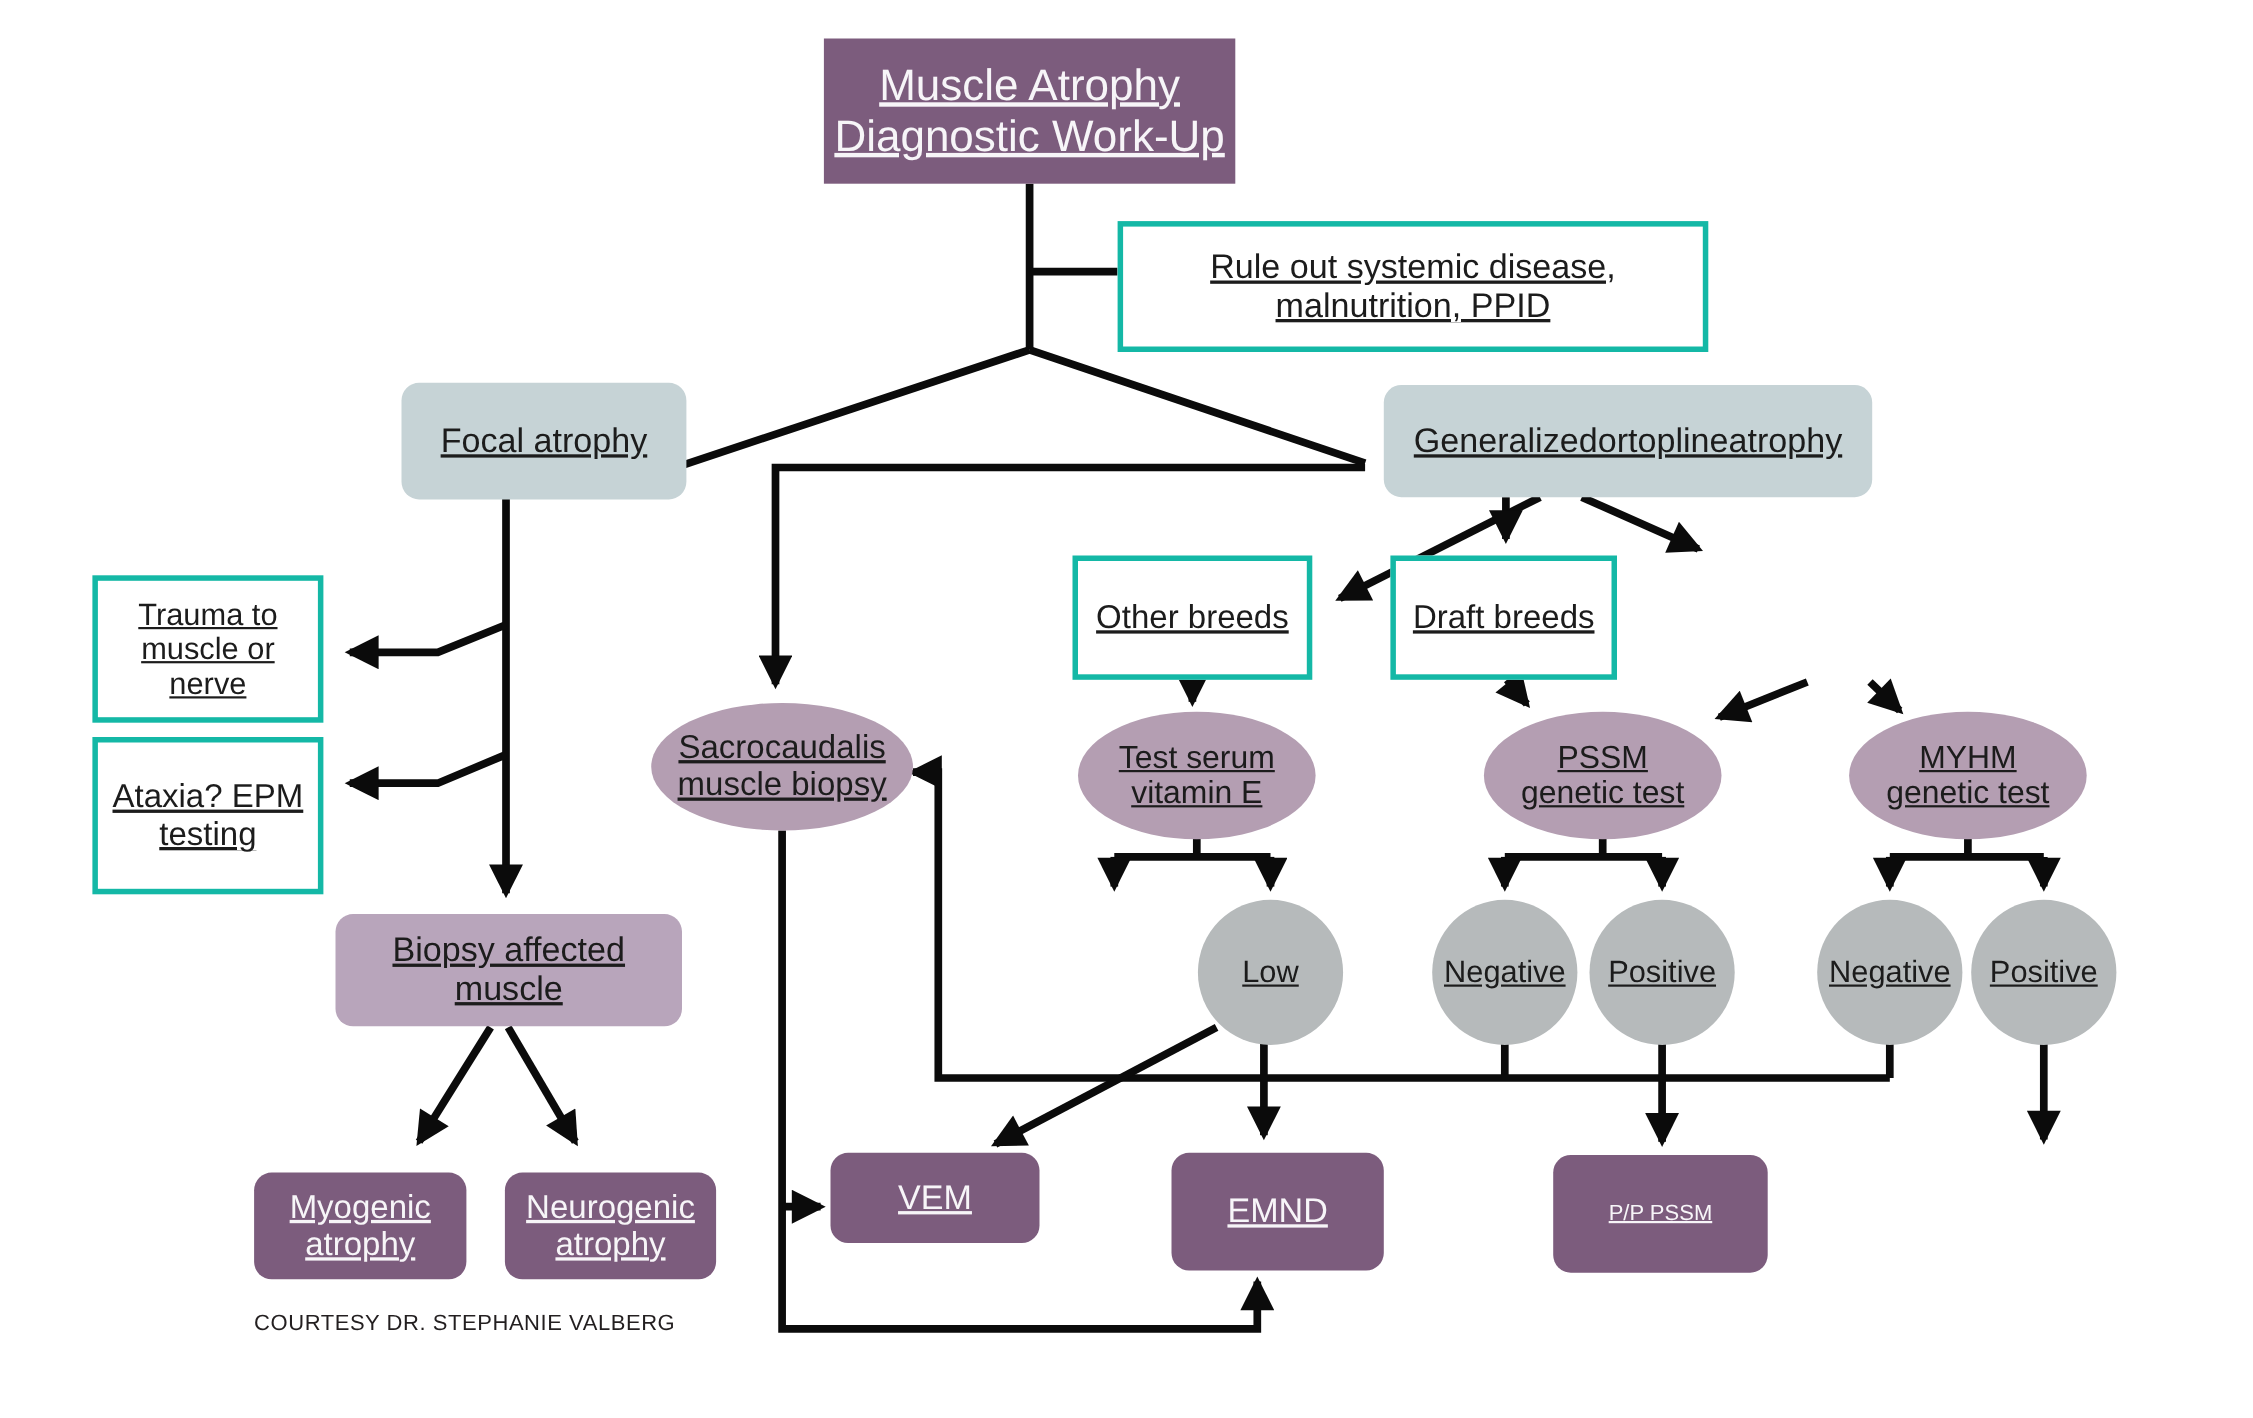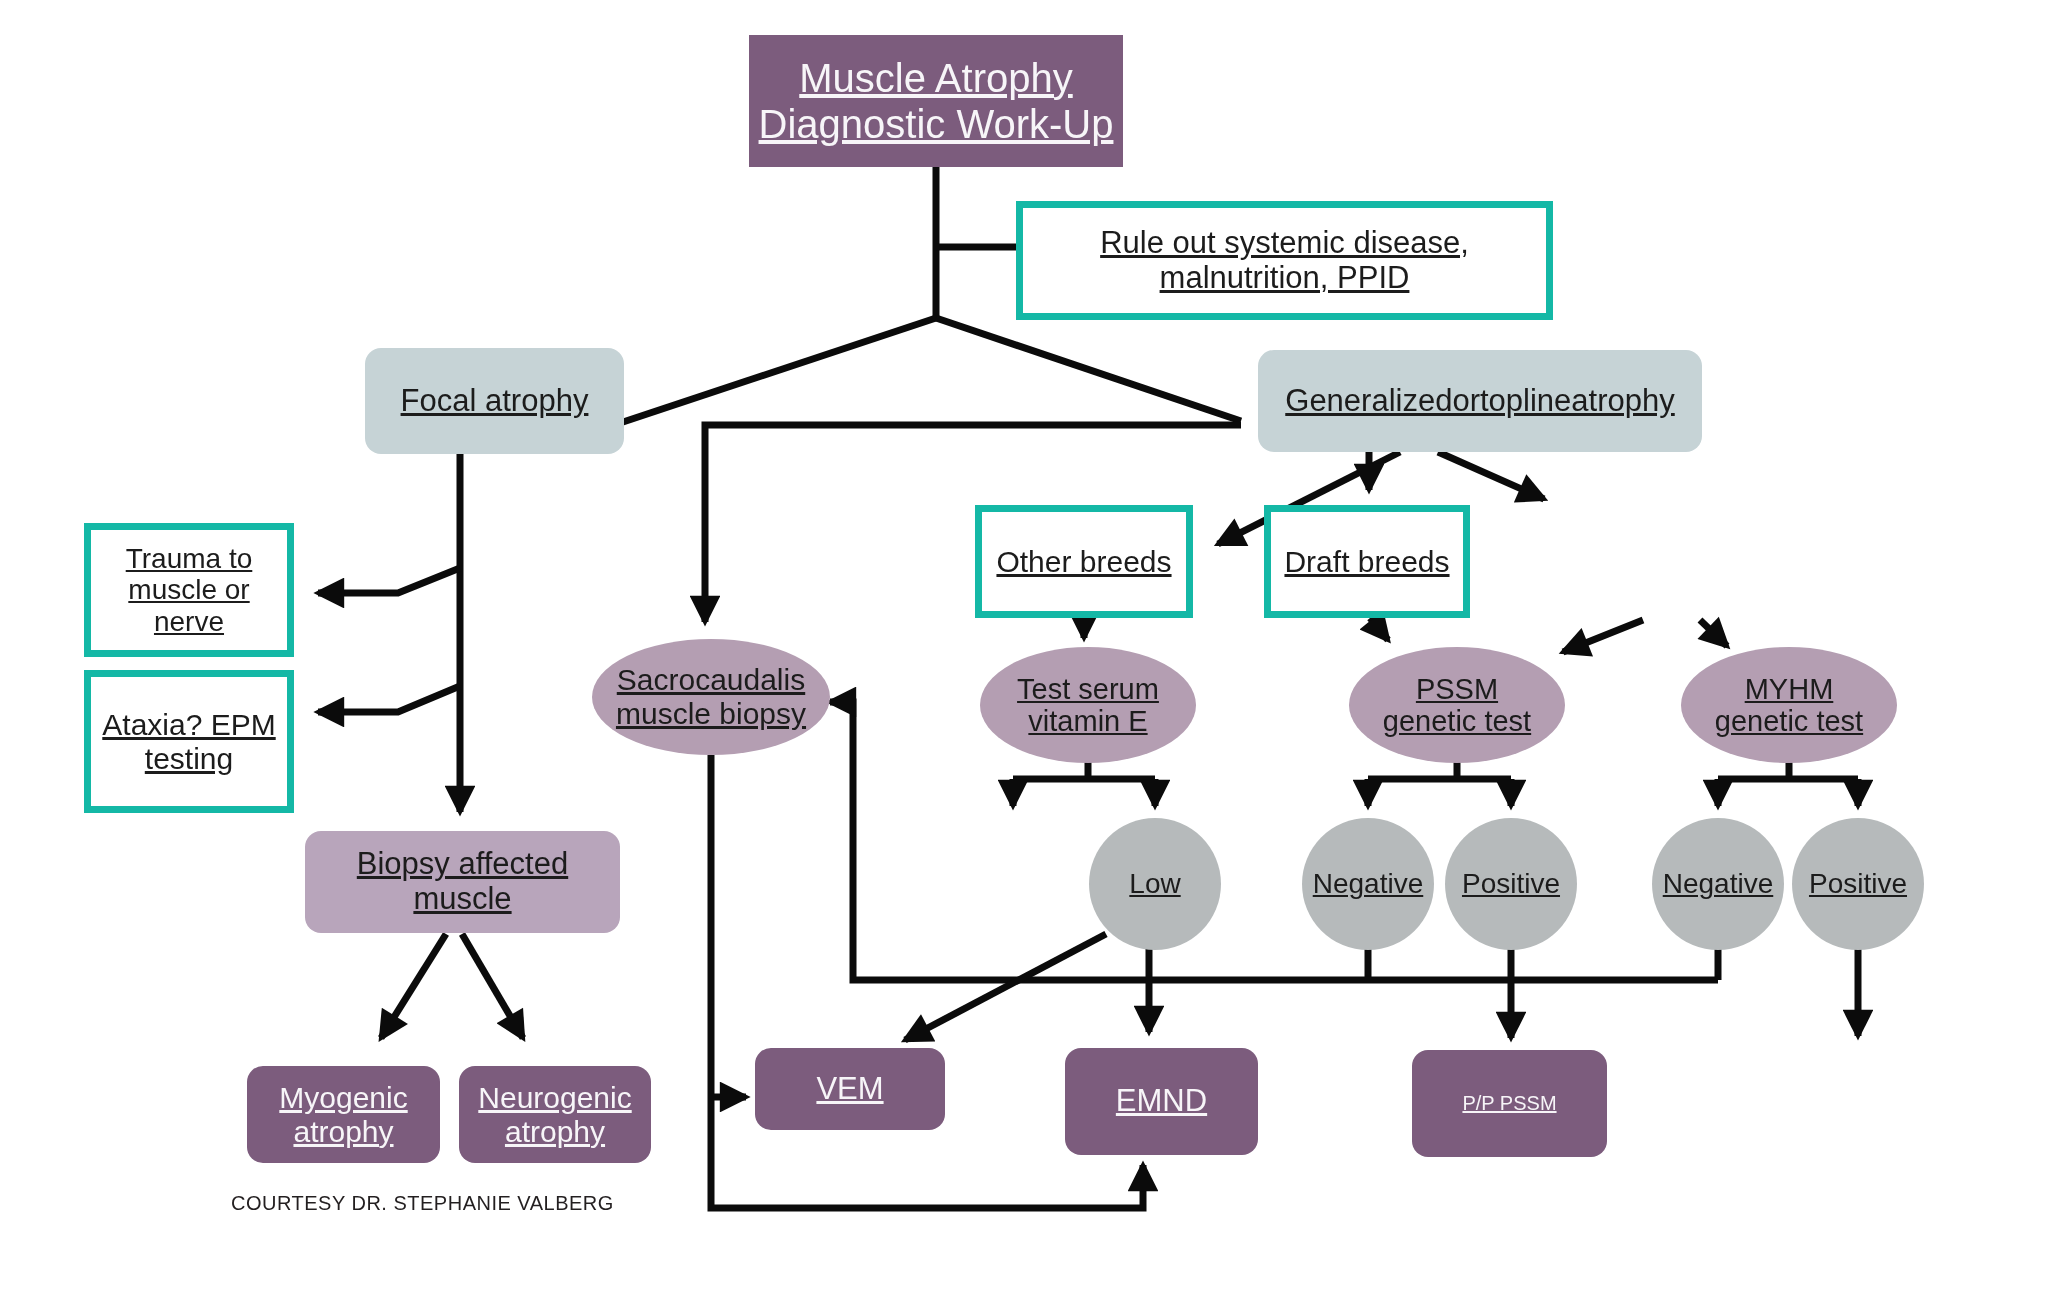--- a/index.html
+++ b/index.html
@@ -7,21 +7,21 @@
           font-family:"Liberation Sans","DejaVu Sans",sans-serif;}
   #wires{position:absolute;left:0;top:0;width:2048px;height:1289px;}
   .node{position:absolute;display:flex;align-items:center;justify-content:center;
         text-align:center;white-space:pre-line;color:#1c1c1c;line-height:1.12;box-sizing:border-box;text-decoration:underline;}
   .dark{background:#7c5c7d;color:#f7f5f8;}
   .rounded{border-radius:16px;}
   .blue{background:#c6d3d6;border-radius:16px;margin-left:19px;}
   .lav{background:#b8a5bb;border-radius:16px;}
   .mauve{background:#b49eb2;border-radius:50%;}
   .gcirc{background:#b6babb;border-radius:50%;}
-  .wbox{background:#ffffff;border:7px solid #14b8a6;}
+  .wbox{background:#ffffff;border:5px solid #14b8a6;}
   .credit{position:absolute;color:#231f20;font-size:20px;letter-spacing:0.5px;}
 </style>
 </head>
 <body>
 
 <div id="canvas">
 
   <svg id="wires" viewBox="0 0 2048 1289" xmlns="http://www.w3.org/2000/svg">
     <defs>
       <marker id="ah" viewBox="0 0 10 10" refX="8.5" refY="5" markerWidth="5" markerHeight="4.4" orient="auto-start-reverse">
@@ -89,21 +89,21 @@
   <div class="node wbox" style="left:84px;top:523px;width:210px;height:134px;font-size:28px;">Trauma to
 muscle or
 nerve</div>
 
   <div class="node wbox" style="left:84px;top:670px;width:210px;height:143px;font-size:30px;">Ataxia? EPM
 testing</div>
 
   <div class="node lav" style="left:305px;top:831px;width:315px;height:102px;font-size:31px;">Biopsy affected
 muscle</div>
 
-  <div class="node dark rounded" style="left:231px;top:1066px;width:193px;height:97px;font-size:30px;margin-left:16px;">Myogenic
+  <div class="node dark rounded" style="left:231px;top:1066px;width:193px;height:97px;font-size:30px;">Myogenic
 atrophy</div>
 
   <div class="node dark rounded" style="left:459px;top:1066px;width:192px;height:97px;font-size:30px;">Neurogenic
 atrophy</div>
 
   <div class="node mauve" style="left:592px;top:639px;width:238px;height:116px;font-size:30px;">Sacrocaudalis
 muscle biopsy</div>
 
   <div class="node wbox" style="left:975px;top:505px;width:218px;height:113px;font-size:30px;">Other breeds</div>
 

